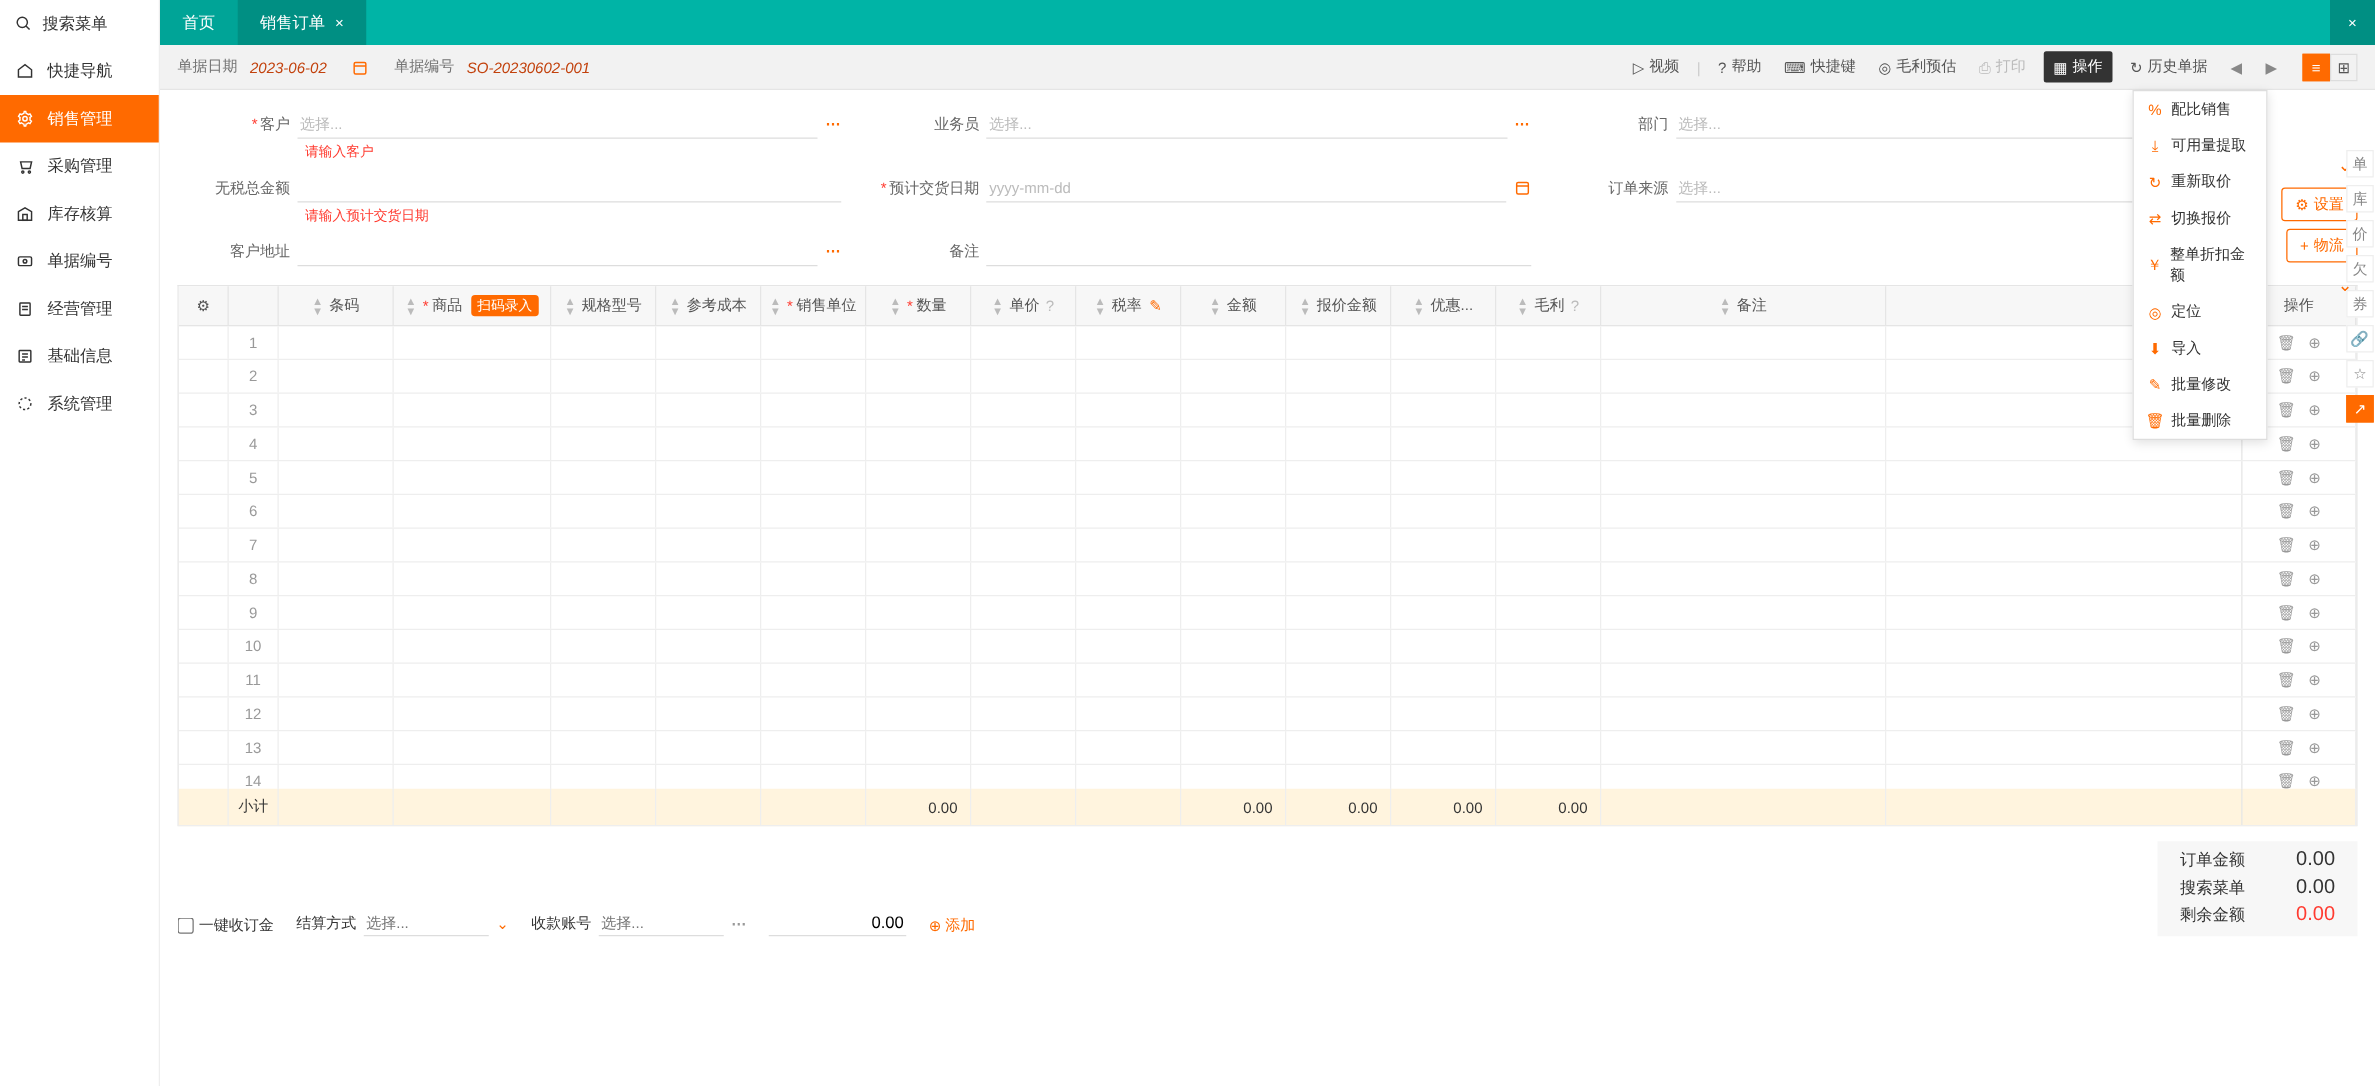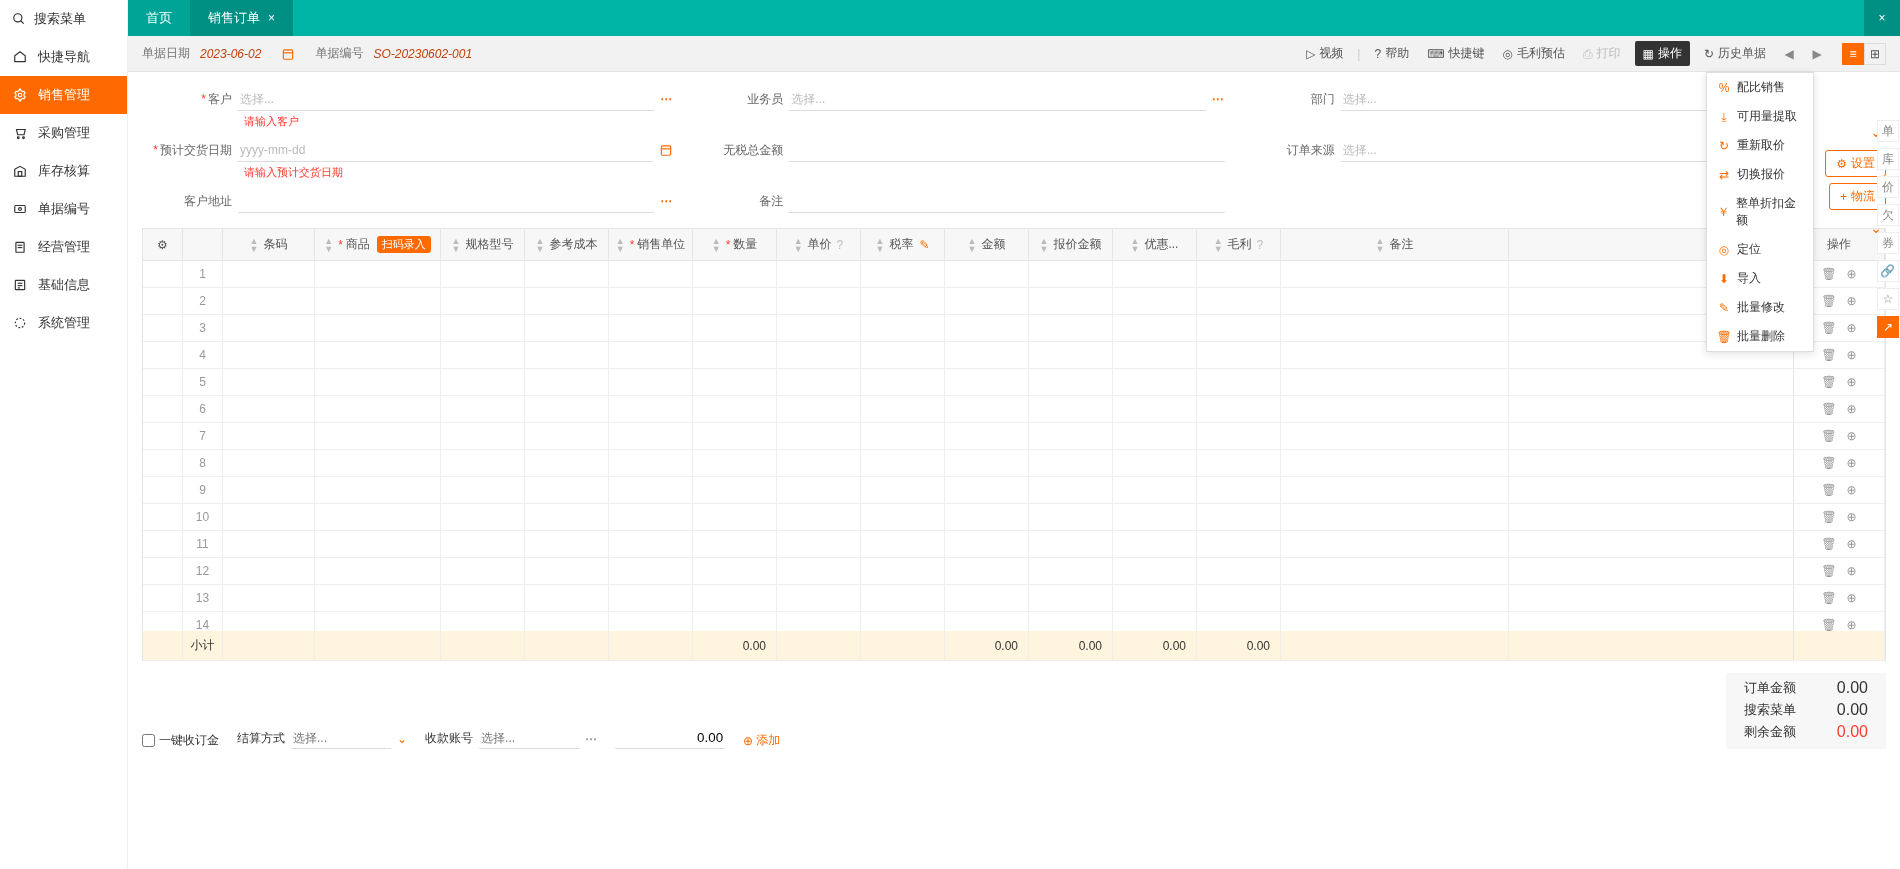--- a/index.html
+++ b/index.html
@@ -319,32 +319,32 @@
         <div class="form-cell">
           <span class="flabel">部门</span>
           <input class="finput" placeholder="选择..." style="">
         </div>
         <div style="width:90px"></div>
       </div>
       <div class="form-err">请输入客户</div>
 
       <div class="form-row">
         <div class="form-cell">
+          <span class="flabel">无税总金额</span>
+          <input class="finput" style="">
+        </div>
+        <div class="form-cell">
           <span class="flabel"><span class="req">*</span><span>预计交货日期</span></span>
           <input class="finput" placeholder="yyyy-mm-dd" style="">
           <span class="cal-icn">
               <svg width="14" height="14" viewBox="0 0 24 24" fill="none" stroke="currentColor" stroke-width="2">
                 <rect x="4" y="5" width="16" height="16" rx="2"></rect>
                 <line x1="4" y1="10" x2="20" y2="10"></line>
               </svg>
             </span>
-        </div>
-        <div class="form-cell">
-          <span class="flabel">无税总金额</span>
-          <input class="finput" style="">
         </div>
         <div class="form-cell">
           <span class="flabel">订单来源</span>
           <input class="finput" placeholder="选择..." style="">
         </div>
         <div style="width:90px"></div>
       </div>
       <div class="form-err">请输入预计交货日期</div>
 
       <div class="form-row">

